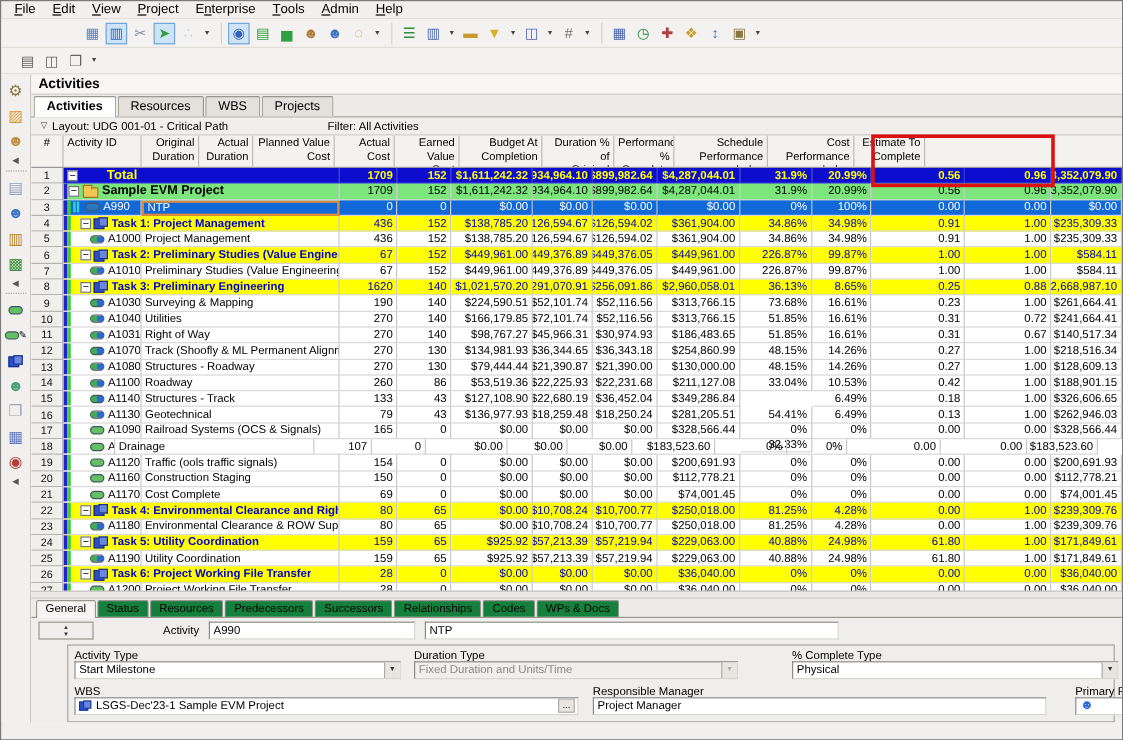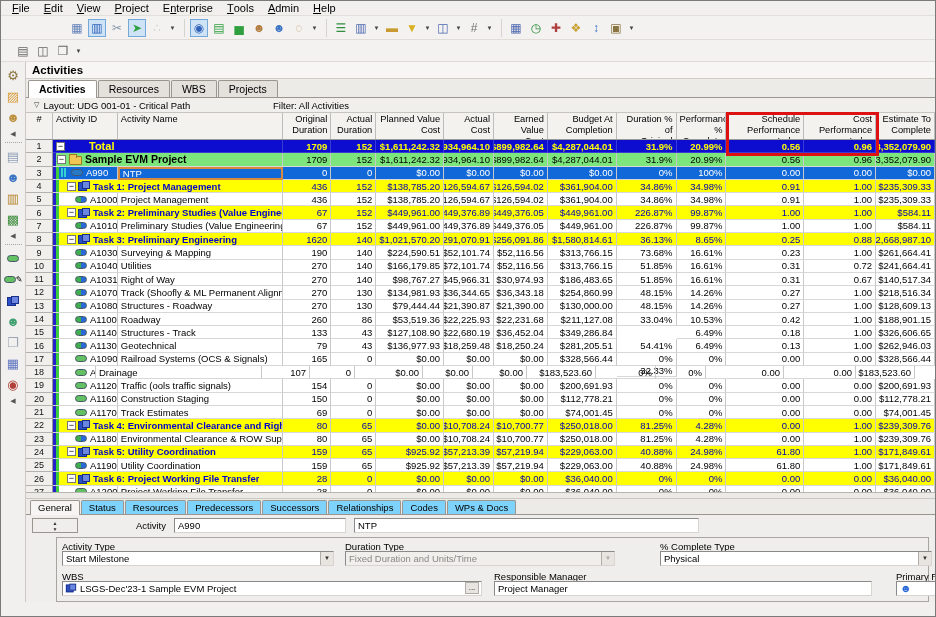--- a/index.html
+++ b/index.html
@@ -67,21 +67,21 @@
 .r-project .glabel{font-size:10.5px}
 .r-wbs .cell{background:#ffff00;color:#0000b0}
 .r-wbs .glabel{color:#0000cc}
 .r-sel .cell{background:#1168d8;color:#fff}
 .focuscell{border:2px solid #d98a3f !important}
 .redbox{position:absolute;left:700px;top:-1px;width:153px;height:44px;border:3px solid #dd1111;z-index:6;pointer-events:none}
 .hscroll{height:7px;background:#eceae7;border-top:1px solid #b8b4b0;border-bottom:1px solid #cac6c2}
 
 .detail{flex:1;background:#f0eeec;display:flex;flex-direction:column;overflow:hidden}
 .dtabs{height:17px;display:flex;align-items:flex-end;padding-left:4px;background:#edebe8;border-bottom:1px solid #9a968f}
-.dtab{font-size:9.5px;padding:1px 7px;border:1px solid #9a968f;border-bottom:none;background:#7dd3fc;margin-right:1px;border-radius:2px 2px 0 0;cursor:default}
+.dtab{font-size:9.5px;padding:1px 7px;border:1px solid #9a968f;border-bottom:none;background:#15803d;margin-right:1px;border-radius:2px 2px 0 0;cursor:default}
 .dtab.active{background:#f6f5f3;position:relative;top:1px;padding-bottom:2px}
 .dnav{height:21px;position:relative}
 .spinner{position:absolute;left:6px;top:3px;width:46px;height:15px;border:1px solid #9a968f;background:#f0eeec;display:flex;flex-direction:column;align-items:center;justify-content:center;color:#333}
 .spinner span{font-size:5px;line-height:6px}
 .dlabel{position:absolute;font-size:9.5px;white-space:nowrap}
 .dfield{position:absolute;height:15px;background:#fff;border:1px solid;border-color:#8a8a8a #d8d4d0 #d8d4d0 #8a8a8a;font-size:9.5px;padding:1px 3px;overflow:hidden;white-space:nowrap}
 #f-activity-label{left:70px;top:5px;width:70px;text-align:right}
 #f-activity-id{left:148px;top:3px;width:172px}
 #f-activity-name{left:328px;top:3px;width:345px}
 .dbox{margin:2px 6px 0 30px;border:1px solid #a8a4a0;position:relative;height:70px}
@@ -205,21 +205,20 @@
         </div>
       <div class="layoutbar">
         <span class="chev">▽</span>
         <span>Layout: UDG 001-01 - Critical Path</span>
         <span class="filterlabel">Filter: All Activities</span>
       </div>
       <div class="grid">
         <div class="gridhead" id="gridhead">
             <div class="hcell" style="width: 27px; text-align: center;">#</div>
             <div class="hcell" style="width: 65px; text-align: left;">Activity ID</div>
-            <div class="hcell" style="width: 166px; text-align: left;">Activity Name</div>
             <div class="hcell" style="width: 48px; text-align: right;">Original
 Duration</div>
             <div class="hcell" style="width: 45px; text-align: right;">Actual
 Duration</div>
             <div class="hcell" style="width: 68px; text-align: right;">Planned Value
 Cost</div>
             <div class="hcell" style="width: 50px; text-align: right;">Actual Cost</div>
             <div class="hcell" style="width: 54px; text-align: right;">Earned Value
 Cost</div>
             <div class="hcell" style="width: 69px; text-align: right;">Budget At
@@ -417,21 +416,21 @@
                 <span class="gap" style="width: 2px;"></span>
                 <span class="wbsicon"></span>
                 <span class="gap" style="width: 3px;"></span>
                 <span class="glabel">Task 3: Preliminary Engineering</span>
               </div>
               <div class="cell numv" style="width: 48px;">1620</div>
               <div class="cell numv" style="width: 45px;">140</div>
               <div class="cell numv" style="width: 68px;">$1,021,570.20</div>
               <div class="cell numv" style="width: 50px;">$291,070.91</div>
               <div class="cell numv" style="width: 54px;">$256,091.86</div>
-              <div class="cell numv" style="width: 69px;">$1,580,814.61</div>
+              <div class="cell numv" style="width: 69px;">$2,960,058.01</div>
               <div class="cell numv" style="width: 60px;">36.13%</div>
               <div class="cell numv" style="width: 50px;">8.65%</div>
               <div class="cell numv" style="width: 78px;">0.25</div>
               <div class="cell numv" style="width: 72px;">0.88</div>
               <div class="cell numv" style="width: 59px;">$2,668,987.10</div>
             </div>
             <div class="row r-activity">
               <div class="numcol" style="width: 27px;">9</div>
               <div class="cell treecell" style="width: 65px;">
                 <span class="band blue"></span>
@@ -735,21 +734,21 @@
               <div class="numcol" style="width: 27px;">21</div>
               <div class="cell treecell" style="width: 65px;">
                 <span class="band blue"></span>
                 <span class="band green"></span>
                 <span class="gap" style="width: 16px;"></span>
                 <span class="pill ns"></span>
                 <span class="gap" style="width: 3px;"></span>
                 <span>A1170</span>
               </div>
               <div class="cell" style="width: 166px;">
-                <span>Track Estimates</span>
+                <span>Cost Complete</span>
               </div>
               <div class="cell numv" style="width: 48px;">69</div>
               <div class="cell numv" style="width: 45px;">0</div>
               <div class="cell numv" style="width: 68px;">$0.00</div>
               <div class="cell numv" style="width: 50px;">$0.00</div>
               <div class="cell numv" style="width: 54px;">$0.00</div>
               <div class="cell numv" style="width: 69px;">$74,001.45</div>
               <div class="cell numv" style="width: 60px;">0%</div>
               <div class="cell numv" style="width: 50px;">0%</div>
               <div class="cell numv" style="width: 78px;">0.00</div>

